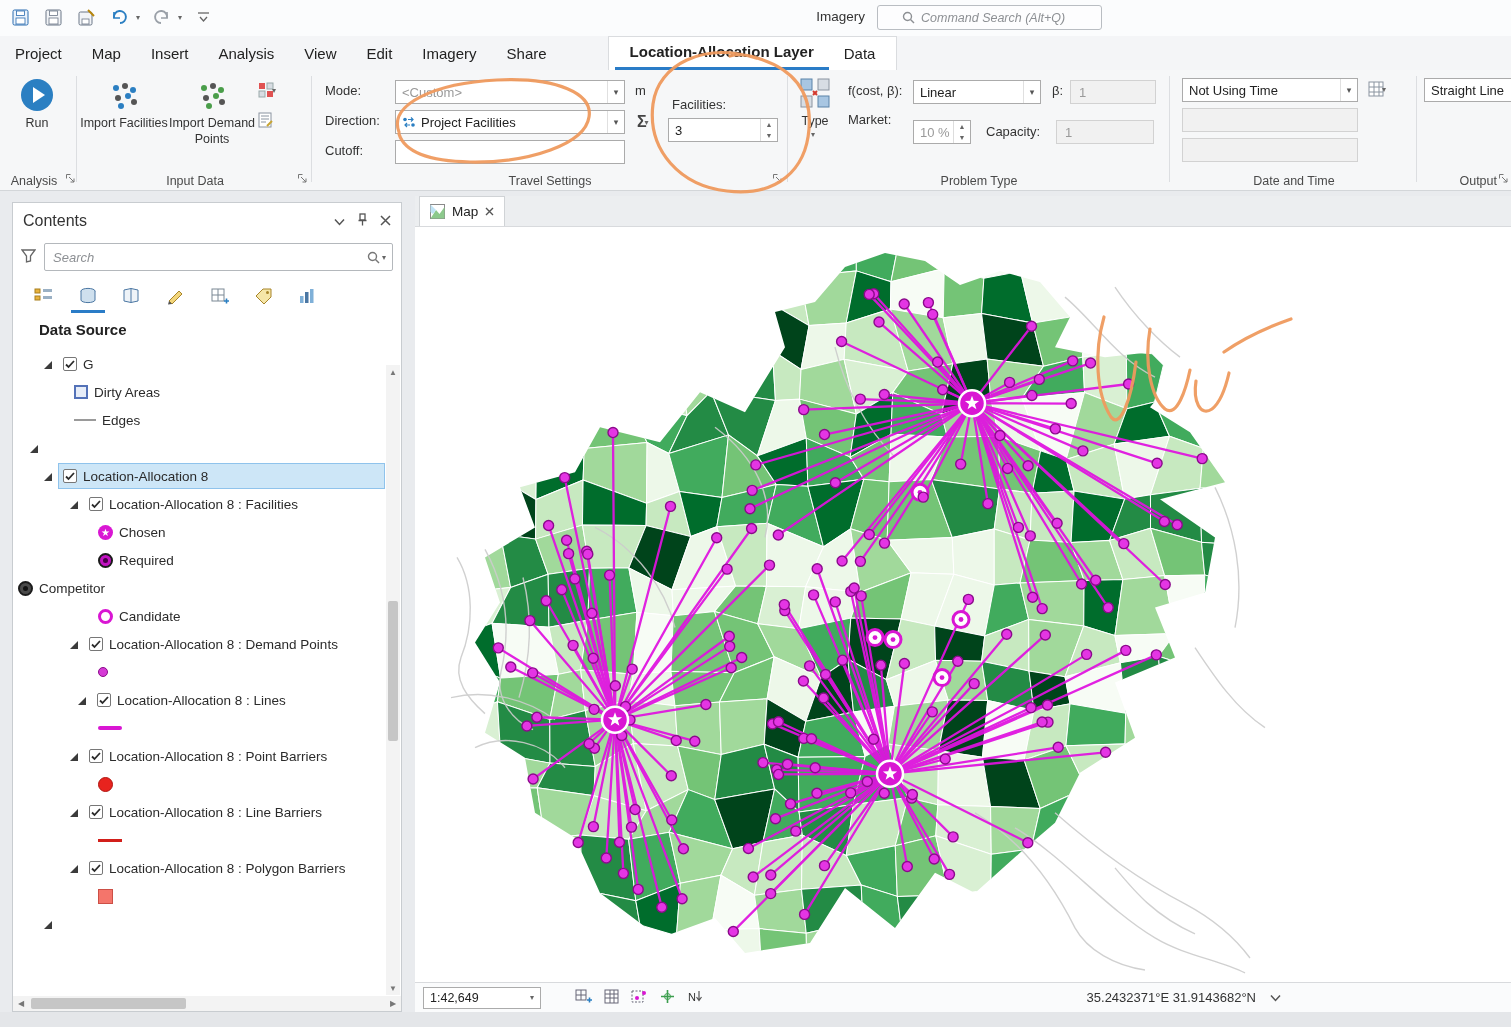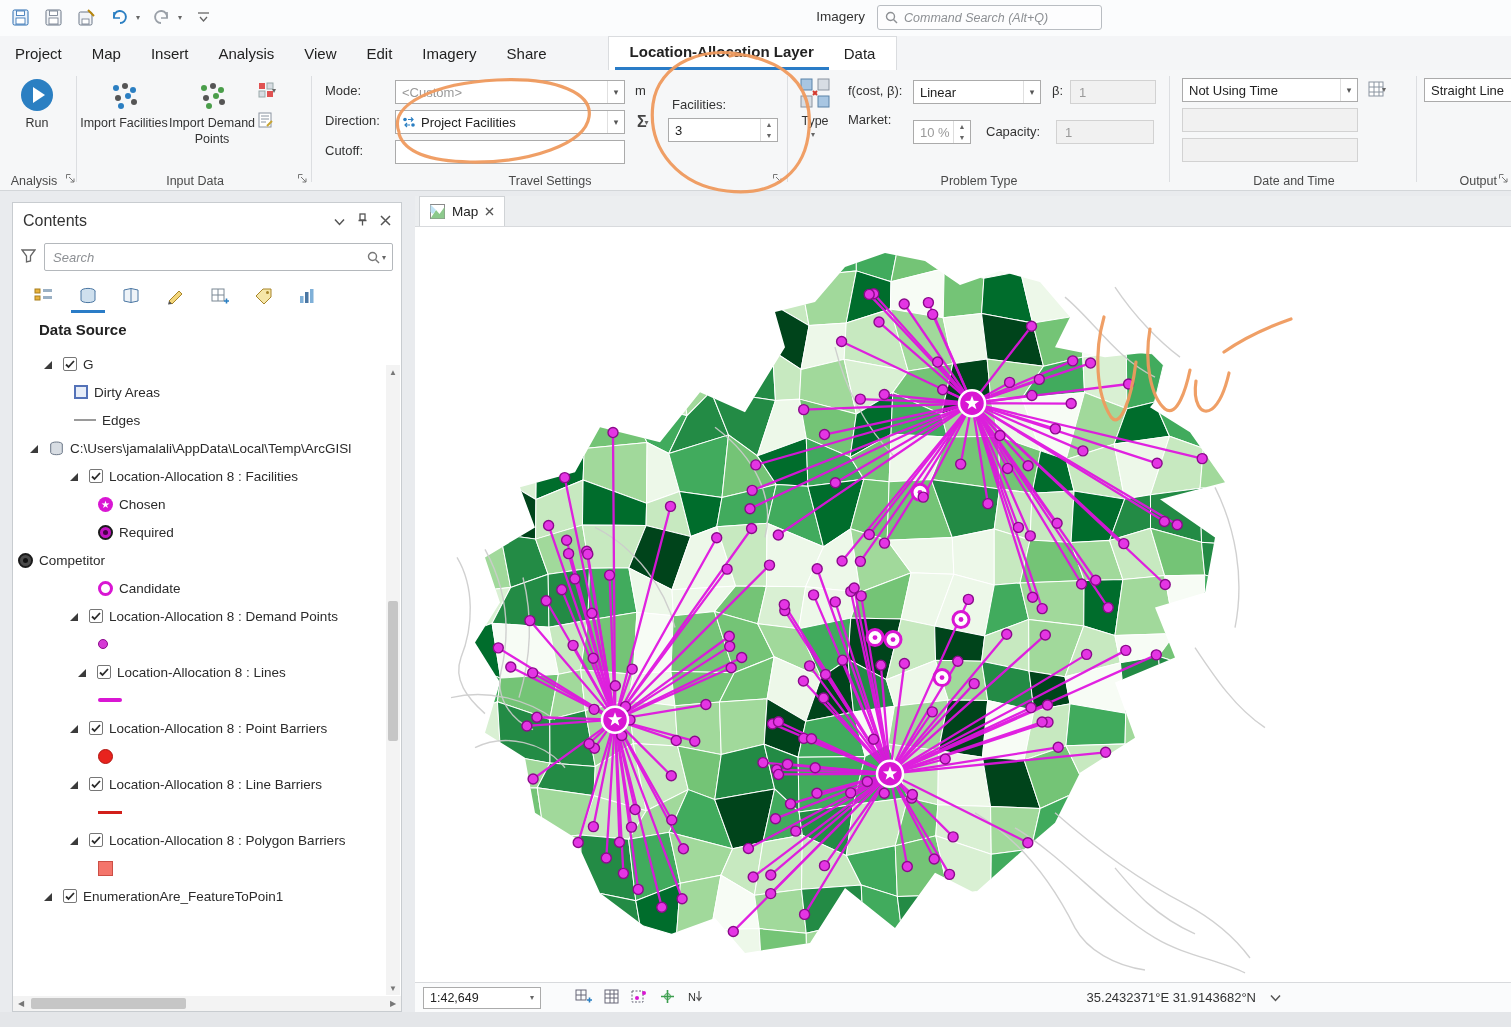--- a/index.html
+++ b/index.html
@@ -5,21 +5,21 @@
   html,body{margin:0;padding:0;overflow:hidden;}
   body{font-family:"Liberation Sans",sans-serif;font-size:13px;color:#222;background:#e9ebee;}
   .app{position:relative;width:1511px;height:1027px;overflow:hidden;background:#e9ebee;}
 
   
   .titlebar{position:absolute;left:0;top:0;width:100%;height:36px;background:#fbfcfd;border-bottom:1px solid #e3e5e8;}
   .qat{position:absolute;left:8px;top:5px;display:flex;align-items:center;gap:9px;}
   .qat .qicon{width:24px;height:24px;display:flex;align-items:center;justify-content:center;border-radius:2px;}
   .chev{font-size:8px;color:#666;margin-left:-4px;}
   .win-title{position:absolute;left:780px;top:9px;width:85px;text-align:right;font-size:13.5px;color:#333;}
-  .cmd-search{position:absolute;left:877px;top:5px;width:225px;height:25px;border:1px solid #b9bdc2;border-radius:3px;background:#fdfdfe;display:flex;align-items:center;padding:0 7px;gap:6px;box-sizing:border-box;}
+  .cmd-search{position:absolute;left:877px;top:5px;width:225px;height:25px;border:1px solid #b9bdc2;border-radius:3px;background:#fdfdfe;display:flex;align-items:center;padding:0 24px;gap:6px;box-sizing:border-box;}
   .cmd-search span{font-style:italic;color:#8d9094;font-size:12.5px;}
 
   
   .tabrow{position:absolute;left:0;top:36px;width:100%;height:34px;background:#f4f5f7;display:flex;align-items:flex-end;}
   .rtab{padding:0 15px;line-height:33px;font-size:15px;color:#222;cursor:default;}
   .ctx-tabs{display:flex;margin-left:46px;background:#fff;border:1px solid #dadcdf;border-bottom:none;padding:0 6px;}
   .rtab.active{font-weight:700;border-bottom:3px solid #2a7cc7;line-height:30px;}
 
   
   .ribbon{position:absolute;left:0;top:70px;width:100%;height:120px;background:#f6f7f8;border-bottom:1px solid #d3d6d9;}
@@ -463,26 +463,32 @@
         <div class="trow" style="padding-left: 56px;">
           <span class="rowbox">
             <span class="sym-line"></span>
             <span class="tlabel">Edges</span>
           </span>
         </div>
         <div class="trow" style="padding-left: 16px;">
           <svg class="exp" width="9" height="9">
             <polygon points="9,1 9,9 1,9" fill="#3b3b3b"></polygon>
           </svg>
-          <span class="rowbox">
-            <svg width="15" height="15">
-              <ellipse cx="7.5" cy="3.2" rx="5.8" ry="2.2" fill="#d8dde3" stroke="#6b7787"></ellipse>
-              <path d="M1.7,3.2 V11.5 A5.8,2.2 0 0 0 13.3,11.5 V3.2" fill="#d8dde3" stroke="#6b7787"></path>
-            </svg>
-            <span class="tlabel">C:\Users\jamalali\AppData\Local\Temp\ArcGISl</span>
+        </div>
+        <div class="trow selected" style="padding-left: 30px;">
+          <svg class="exp" width="9" height="9">
+            <polygon points="9,1 9,9 1,9" fill="#3b3b3b"></polygon>
+          </svg>
+          <span class="rowbox">
+            <span class="cb">
+              <svg width="10" height="9">
+                <path d="M1,4.5 L3.5,7 L9,1" stroke="#2b2b2b" stroke-width="1.8" fill="none"></path>
+              </svg>
+            </span>
+            <span class="tlabel">Location-Allocation 8</span>
           </span>
         </div>
         <div class="trow" style="padding-left: 56px;">
           <svg class="exp" width="9" height="9">
             <polygon points="9,1 9,9 1,9" fill="#3b3b3b"></polygon>
           </svg>
           <span class="rowbox">
             <span class="cb">
               <svg width="10" height="9">
                 <path d="M1,4.5 L3.5,7 L9,1" stroke="#2b2b2b" stroke-width="1.8" fill="none"></path>
@@ -613,28 +619,20 @@
         <div class="trow" style="padding-left: 80px;">
           <span class="rowbox">
             <span class="sym-rsq"></span>
             <span class="tlabel"></span>
           </span>
         </div>
         <div class="trow" style="padding-left: 30px;">
           <svg class="exp" width="9" height="9">
             <polygon points="9,1 9,9 1,9" fill="#3b3b3b"></polygon>
           </svg>
-          <span class="rowbox">
-            <span class="cb">
-              <svg width="10" height="9">
-                <path d="M1,4.5 L3.5,7 L9,1" stroke="#2b2b2b" stroke-width="1.8" fill="none"></path>
-              </svg>
-            </span>
-            <span class="tlabel">EnumerationAre_FeatureToPoin1</span>
-          </span>
         </div>
       </div>
     <div class="vscroll">
       <span class="sarrow" style="top:0;">▲</span>
       <div class="thumb"></div>
       <span class="sarrow" style="bottom:0;">▼</span>
     </div>
     <div class="hscroll">
       <span class="sarrow">◀</span>
       <div class="thumb"></div>

